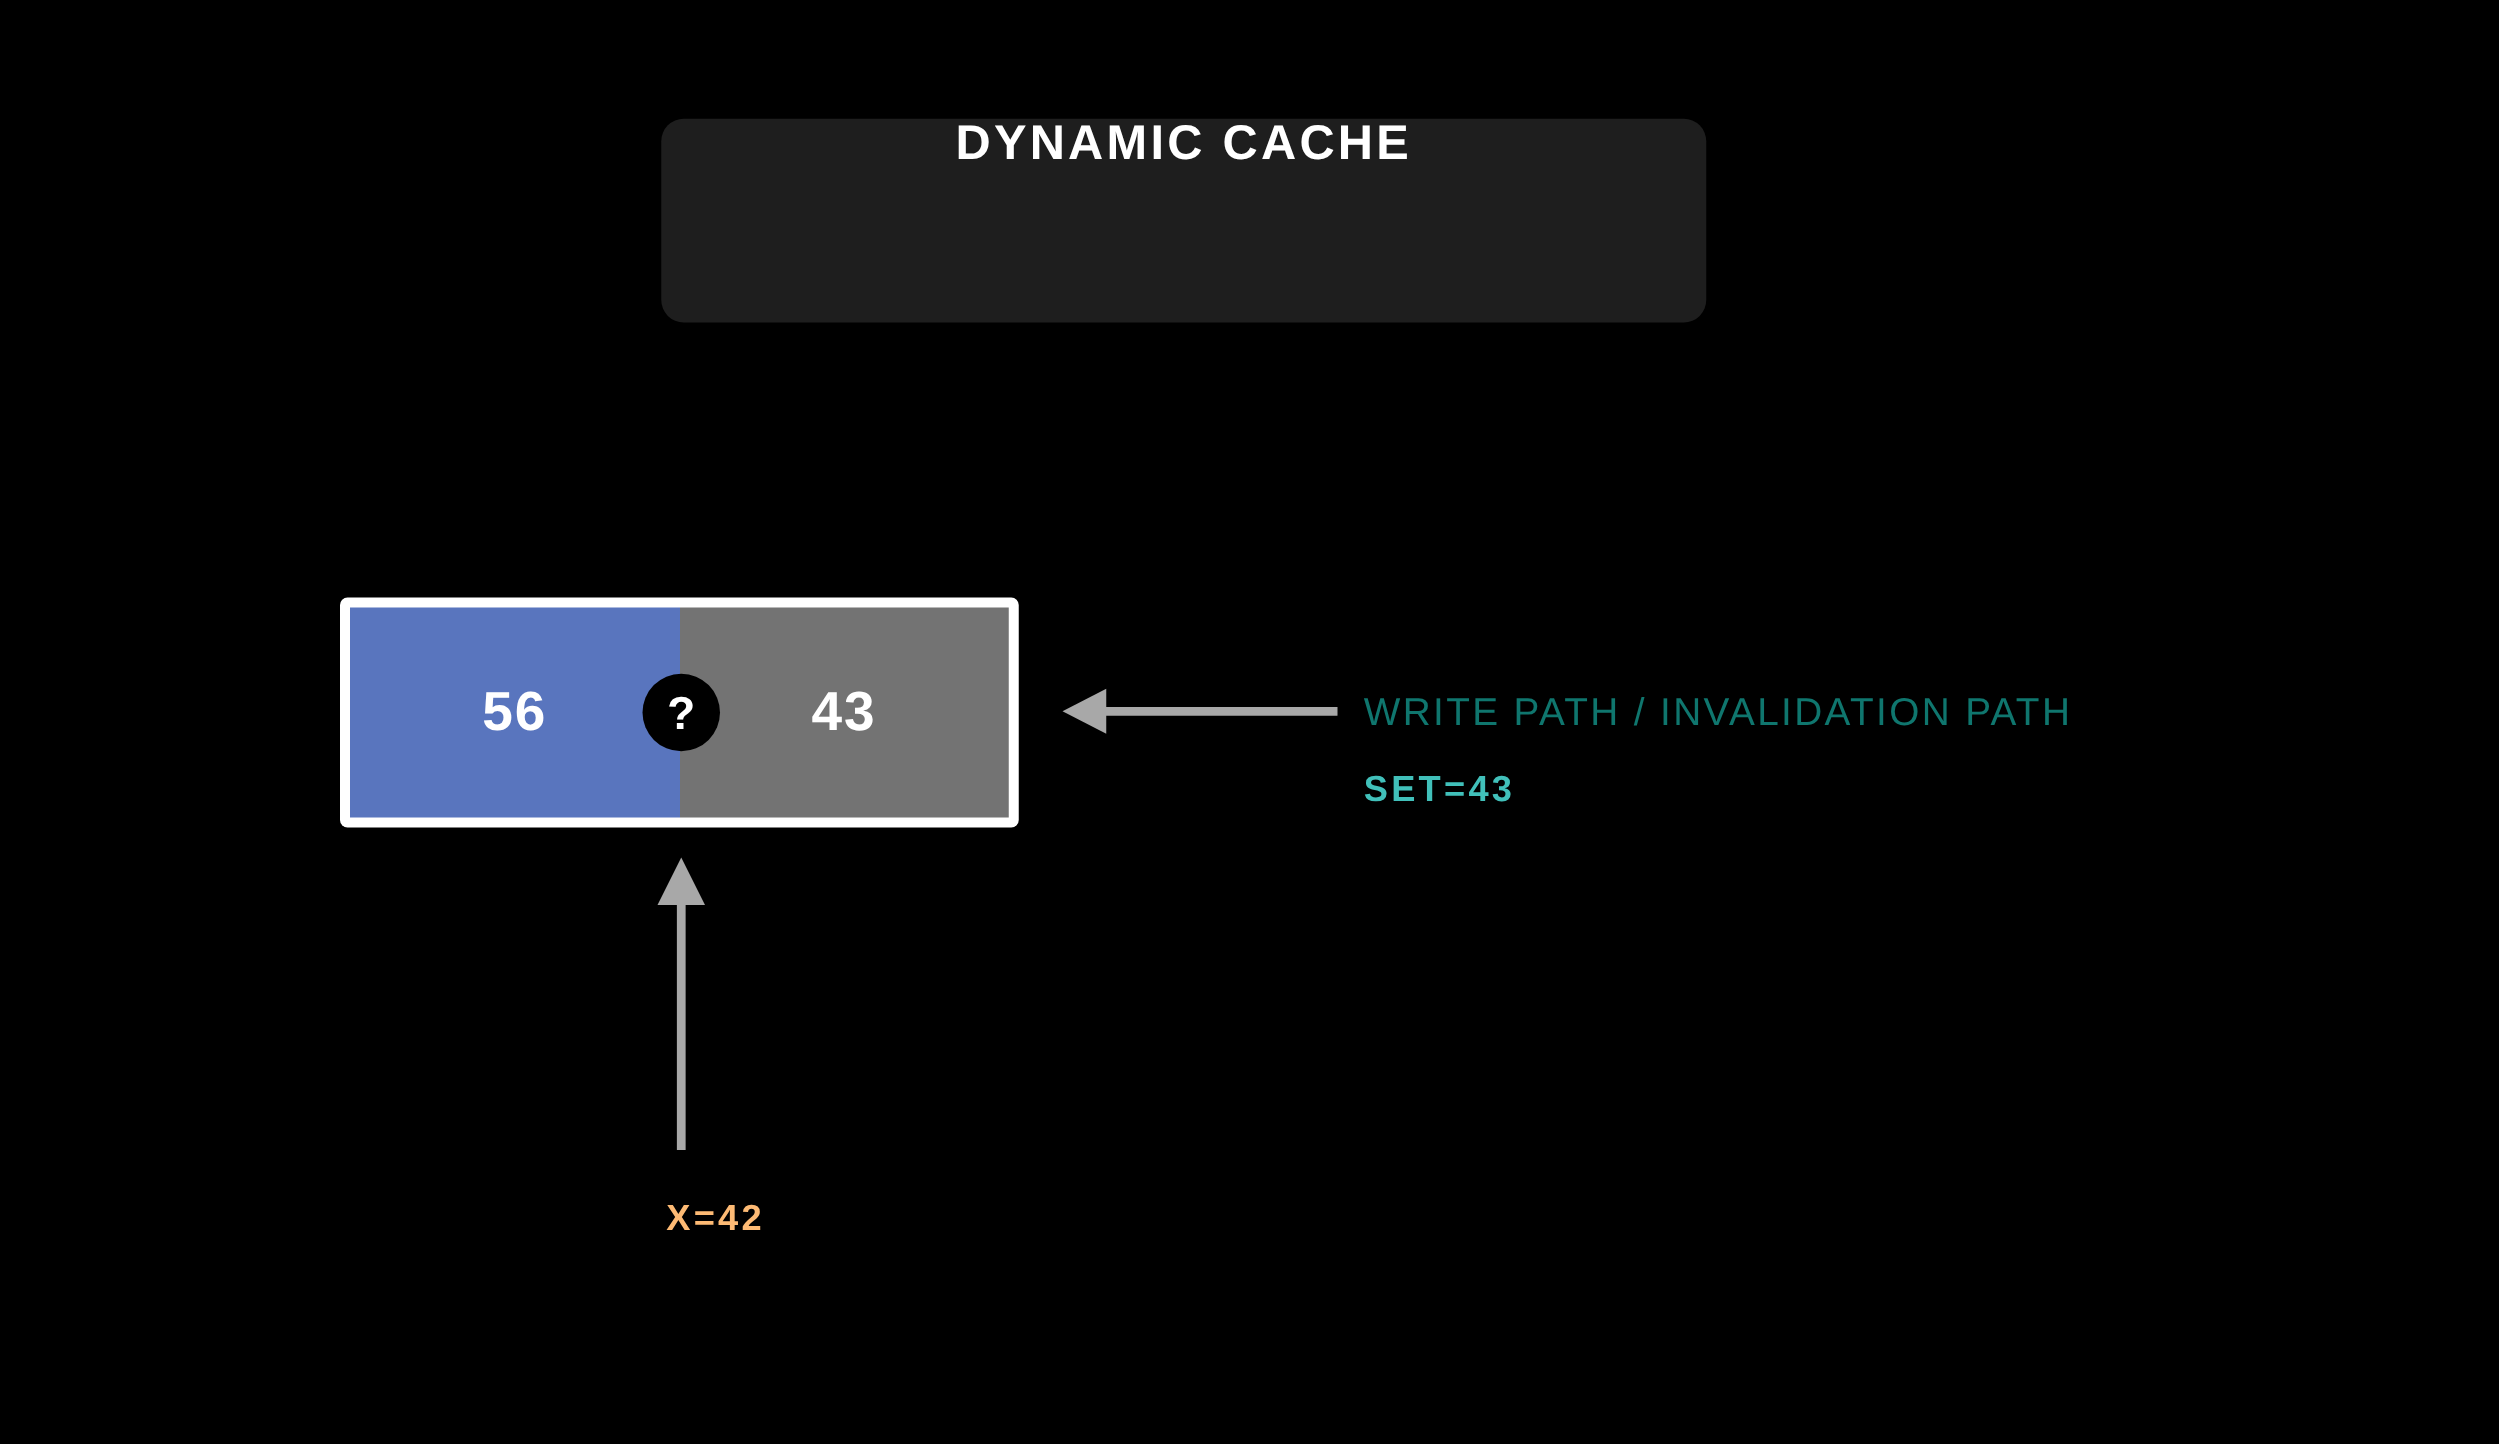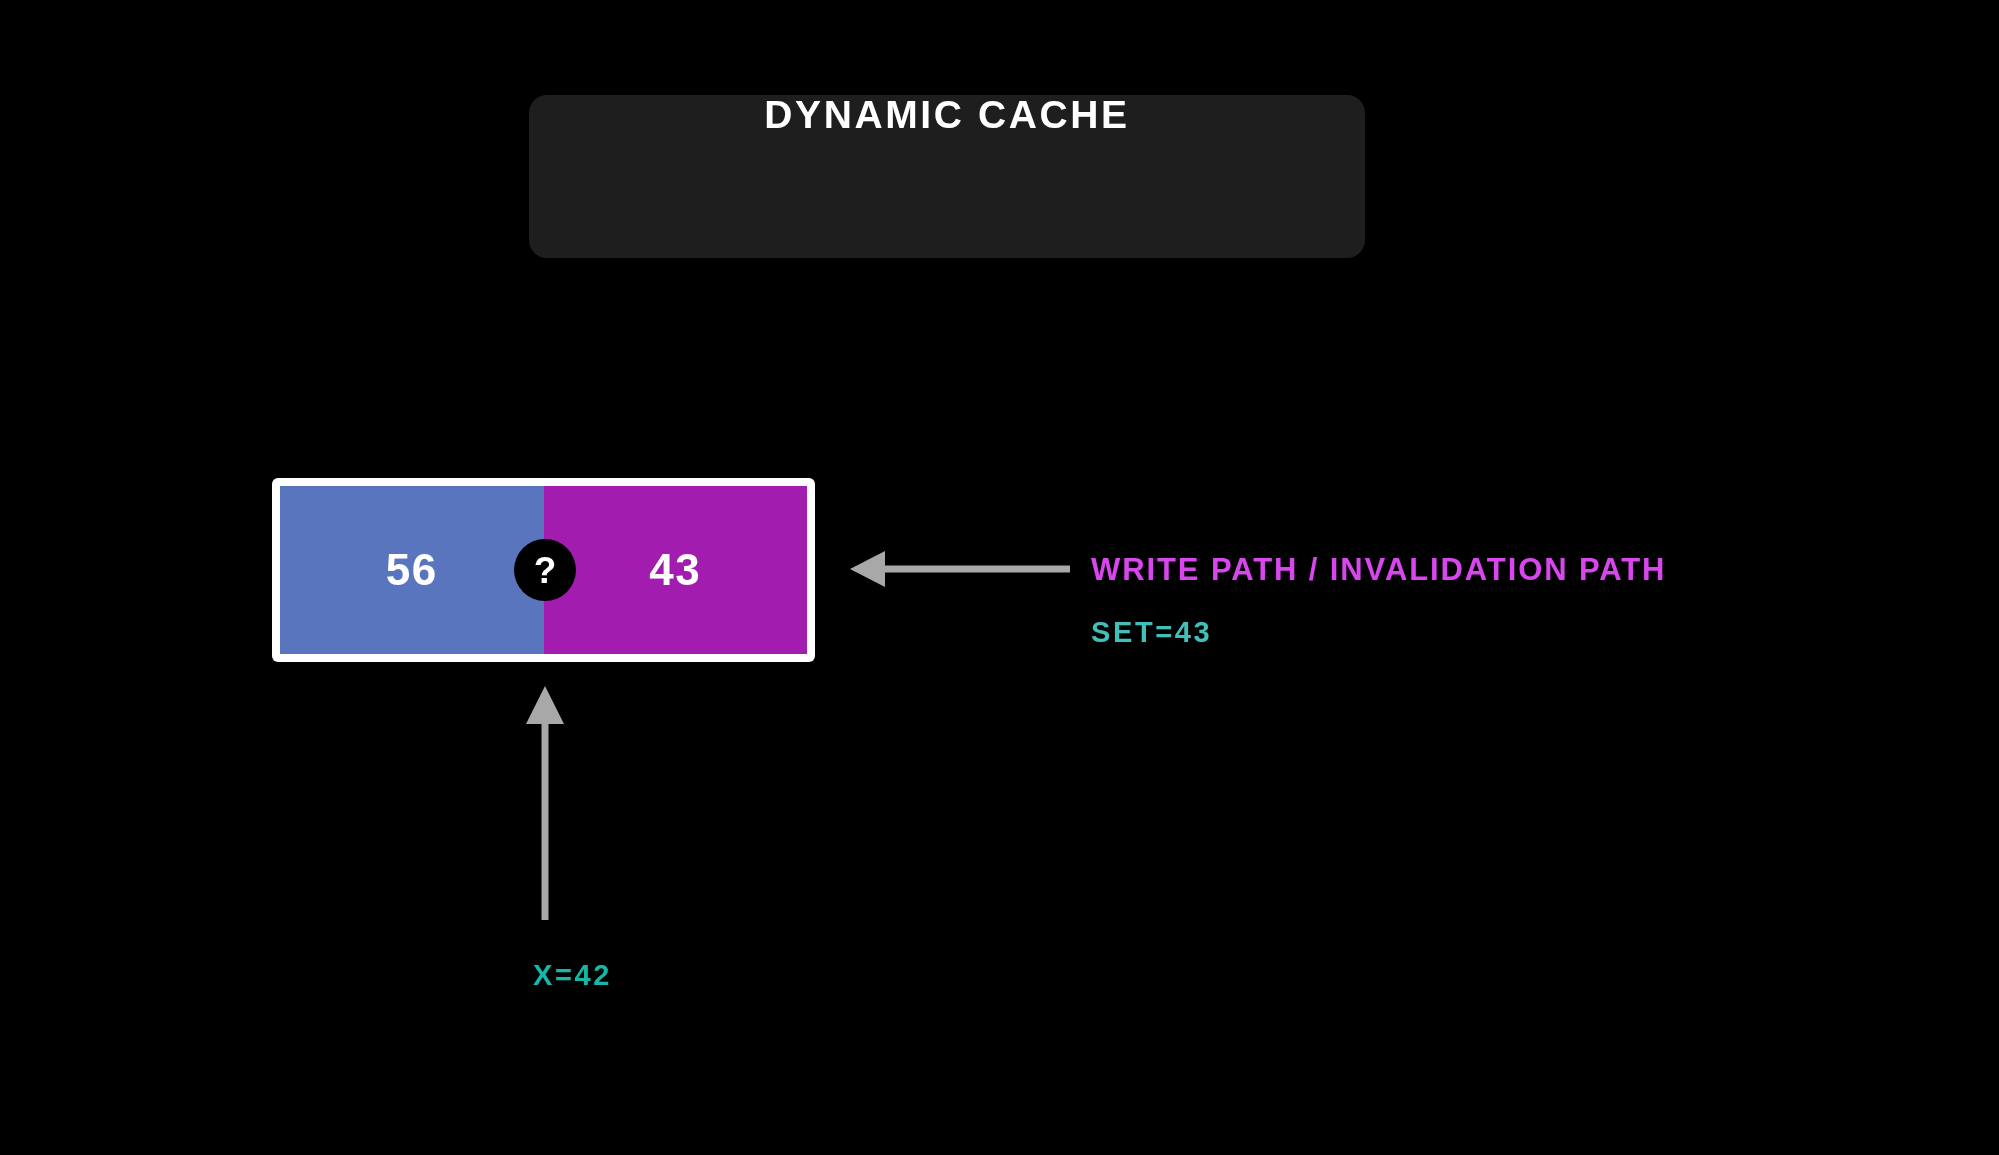--- a/index.html
+++ b/index.html
@@ -53,21 +53,21 @@
     display: flex;
   }
   .cache-half {
     flex: 1 1 50%;
     display: flex;
     align-items: center;
     justify-content: center;
     position: relative;
   }
   #cache-half-old  { background: #5975be; }
-  #cache-half-new  { background: #a21caf; }
+  #cache-half-new  { background: #737373; }
   .cache-value {
     color: #ffffff;
     font-size: 44px;
     font-weight: 700;
     letter-spacing: 1.5px;
     line-height: 1;
   }
 
   
   #unknown-marker {
@@ -113,39 +113,39 @@
     position: absolute;
     left: 1091px;
     top: 551px;
   }
   #read-label {
     position: absolute;
     left: 533px;
     top: 932px;
   }
   .path-title {
-    color: #d946ef;
+    color: #0f766e;
     font-size: 31px;
-    font-weight: 700;
+    font-weight: 400;
     letter-spacing: 1.9px;
     line-height: 1.24;
     white-space: nowrap;
     text-transform: uppercase;
   }
   .path-sub {
     font-size: 29px;
     font-weight: 700;
     letter-spacing: 2.6px;
     line-height: 1.3;
     white-space: nowrap;
     text-transform: uppercase;
     margin-top: 25px;
   }
   #write-sub { color: #41c0ba; }
-  #read-sub  { color: #14b8a6; }
+  #read-sub  { color: #fdba74; }
 </style>
 </head>
 <body>
 
 <div id="title-card">
   <div id="title-text">DYNAMIC CACHE</div>
 </div>
 
 <div id="cache-bar">
   <div class="cache-half" id="cache-half-old">

